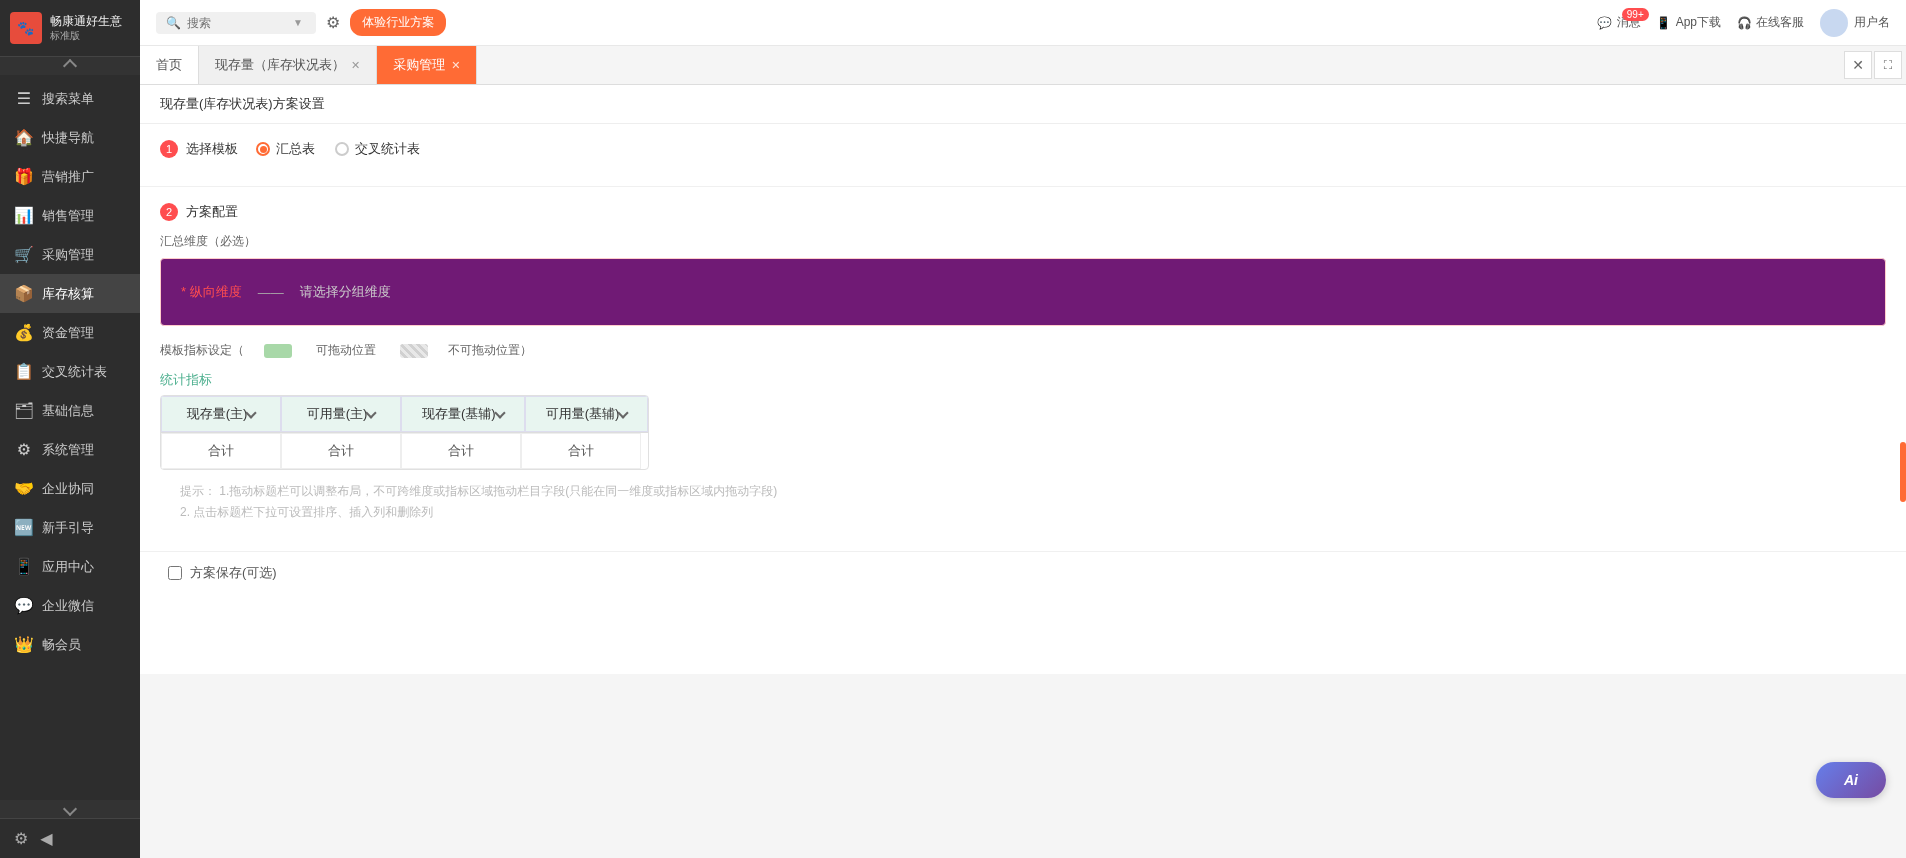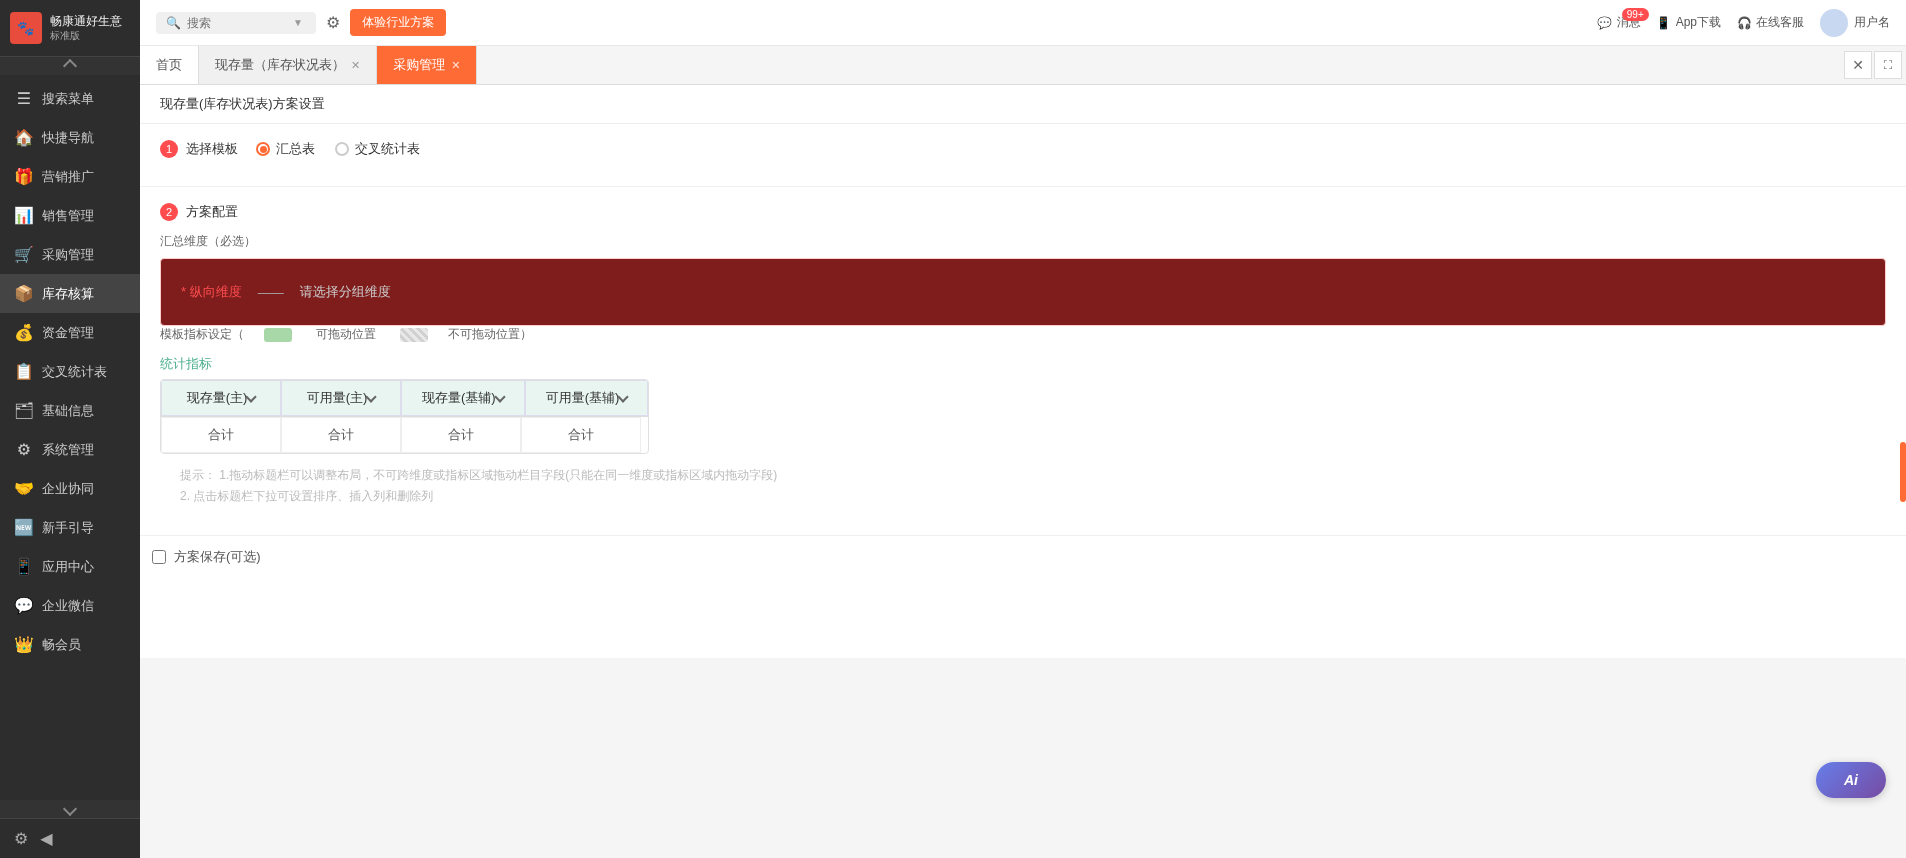--- a/index.html
+++ b/index.html
@@ -105,21 +105,21 @@
     }
     .topbar-gear {
       font-size: 16px;
       color: #666;
       cursor: pointer;
     }
     .topbar-industry-btn {
       background: #ff6b35;
       color: white;
       border: none;
-      border-radius: 4px;
+      border-radius: 12px;
       padding: 5px 12px;
       font-size: 12px;
       cursor: pointer;
     }
     .topbar-right {
       margin-left: auto;
       display: flex;
       align-items: center;
       gap: 16px;
     }
@@ -279,24 +279,25 @@
       border-radius: 50%;
     }
 
     .subsection-label {
       font-size: 12px;
       color: #666;
       margin-bottom: 8px;
     }
 
     .dimension-required-box {
-      background: #7f1d1d;
+      background: #701a75;
       border: 1px solid #ffcccc;
       border-radius: 4px;
       padding: 24px 20px;
+      margin-bottom: 16px;
       display: flex;
       align-items: center;
       gap: 8px;
     }
     .dimension-label {
       color: #ff4d4f;
       font-size: 13px;
     }
 
     .indicator-settings {
@@ -381,21 +382,21 @@
     }
 
     .hint-section {
       padding: 10px 20px;
       color: #bbb;
       font-size: 12px;
     }
     .hint-section p { margin-bottom: 4px; }
 
     .save-section {
-      padding: 12px 12px;
+      padding: 12px 28px;
       display: flex;
       align-items: center;
       gap: 8px;
     }
     .save-checkbox {
       width: 14px;
       height: 14px;
       border: 1px solid #ccc;
       cursor: pointer;
     }

